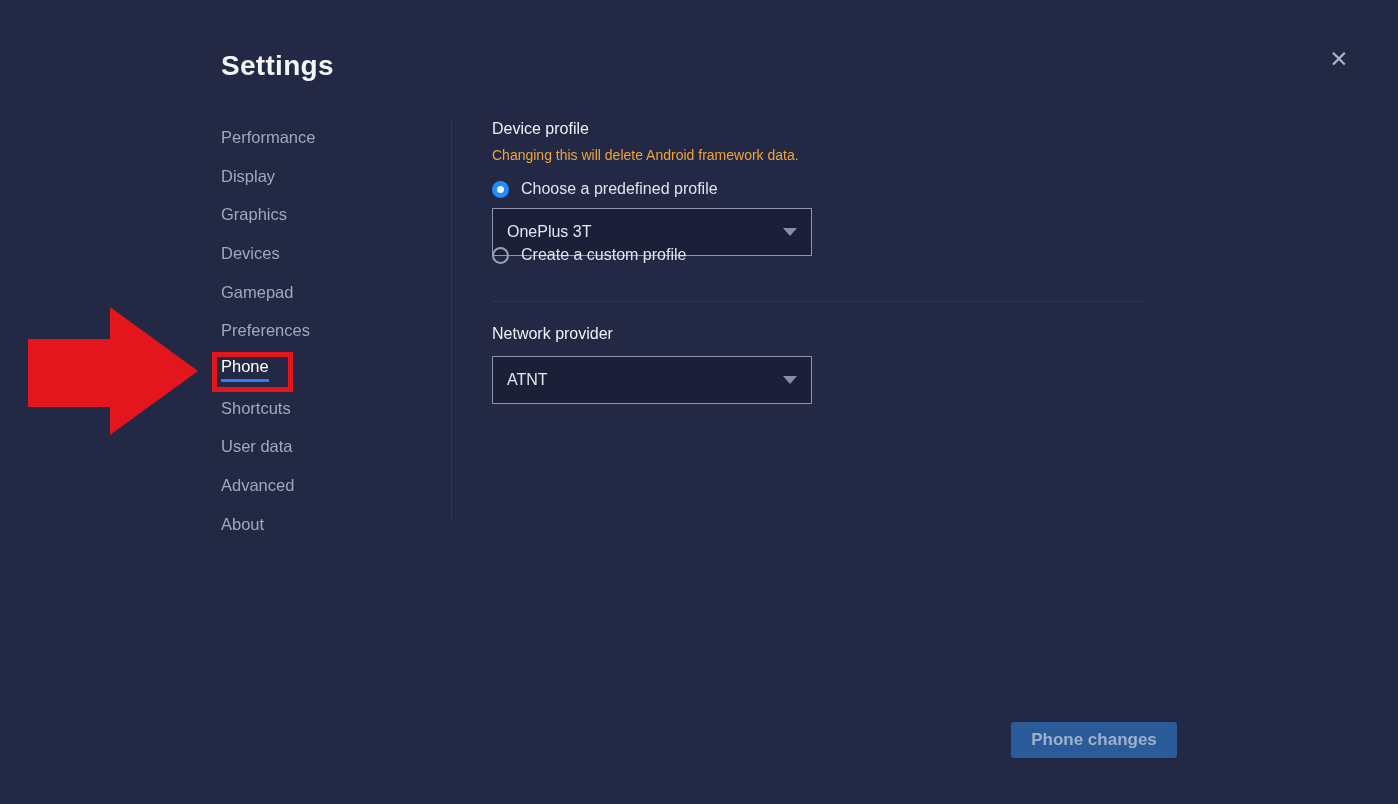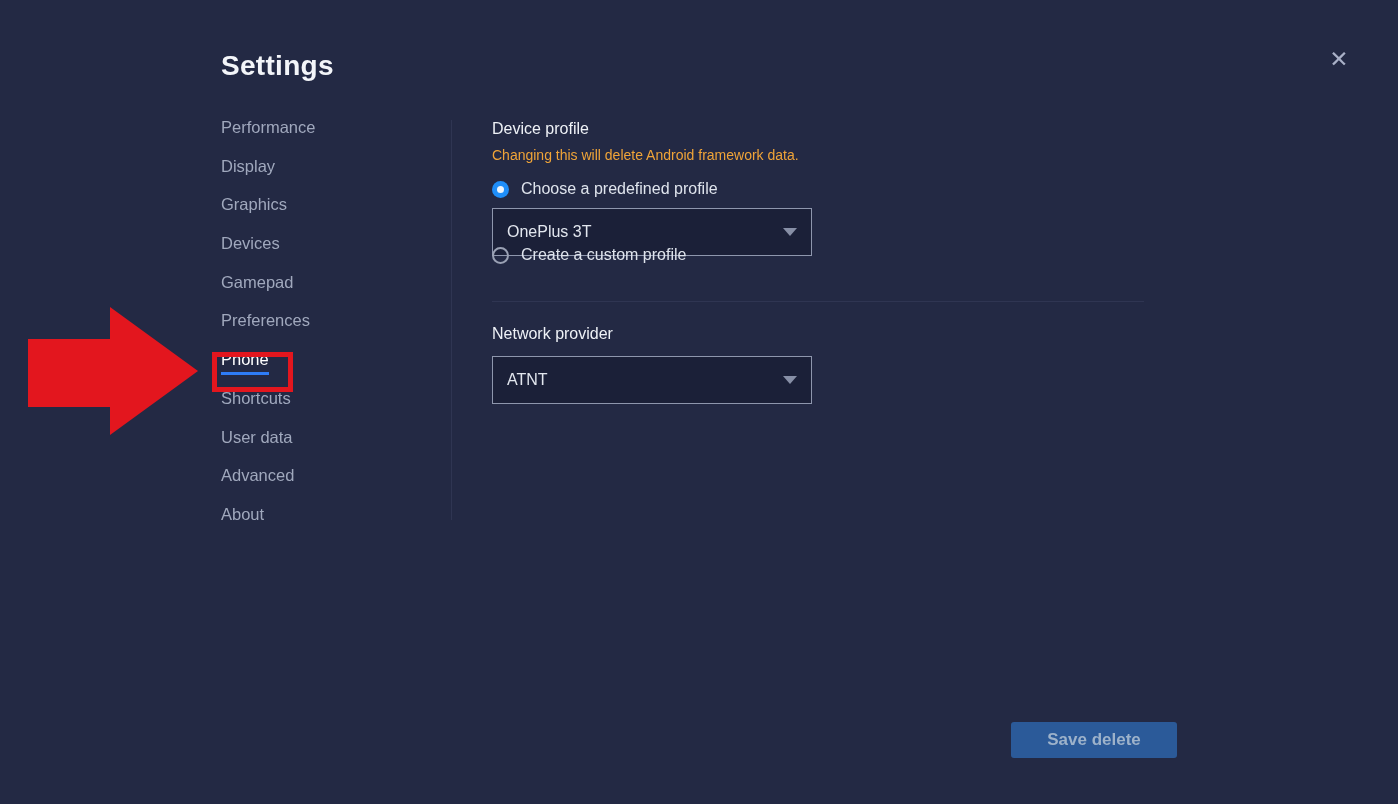--- a/index.html
+++ b/index.html
@@ -24,21 +24,21 @@
     color: #a9b0c7; font-size: 23px; cursor: pointer;
   }
 
   
   .sidebar {
     position: absolute; left: 221px; top: 118px;
     list-style: none;
   }
   .sidebar li {
     height: 38.7px;
-    display: flex; align-items: flex-start;
+    display: flex; align-items: center;
     font-size: 16.5px; color: #a0a8bd;
     cursor: pointer;
     white-space: nowrap;
   }
   .sidebar li.active span {
     color: #ffffff;
     border-bottom: 3px solid #2e7cf6;
     padding-bottom: 3px;
   }
   .v-divider {
@@ -196,19 +196,19 @@
 
   <div class="h-divider"></div>
 
   <div class="section-heading" style="top:325px">Network provider</div>
 
   <div class="dropdown" style="top:356px">
     <span class="value">ATNT</span>
     <span class="caret"></span>
   </div>
 
-  <button class="save-btn">Save delete</button>
+  <button class="save-btn">Phone changes</button>
 
   <div class="arrow-shaft"></div>
   <div class="arrow-head"></div>
   <div class="highlight-box"></div>
 
 </div>
 
 </body></html>

